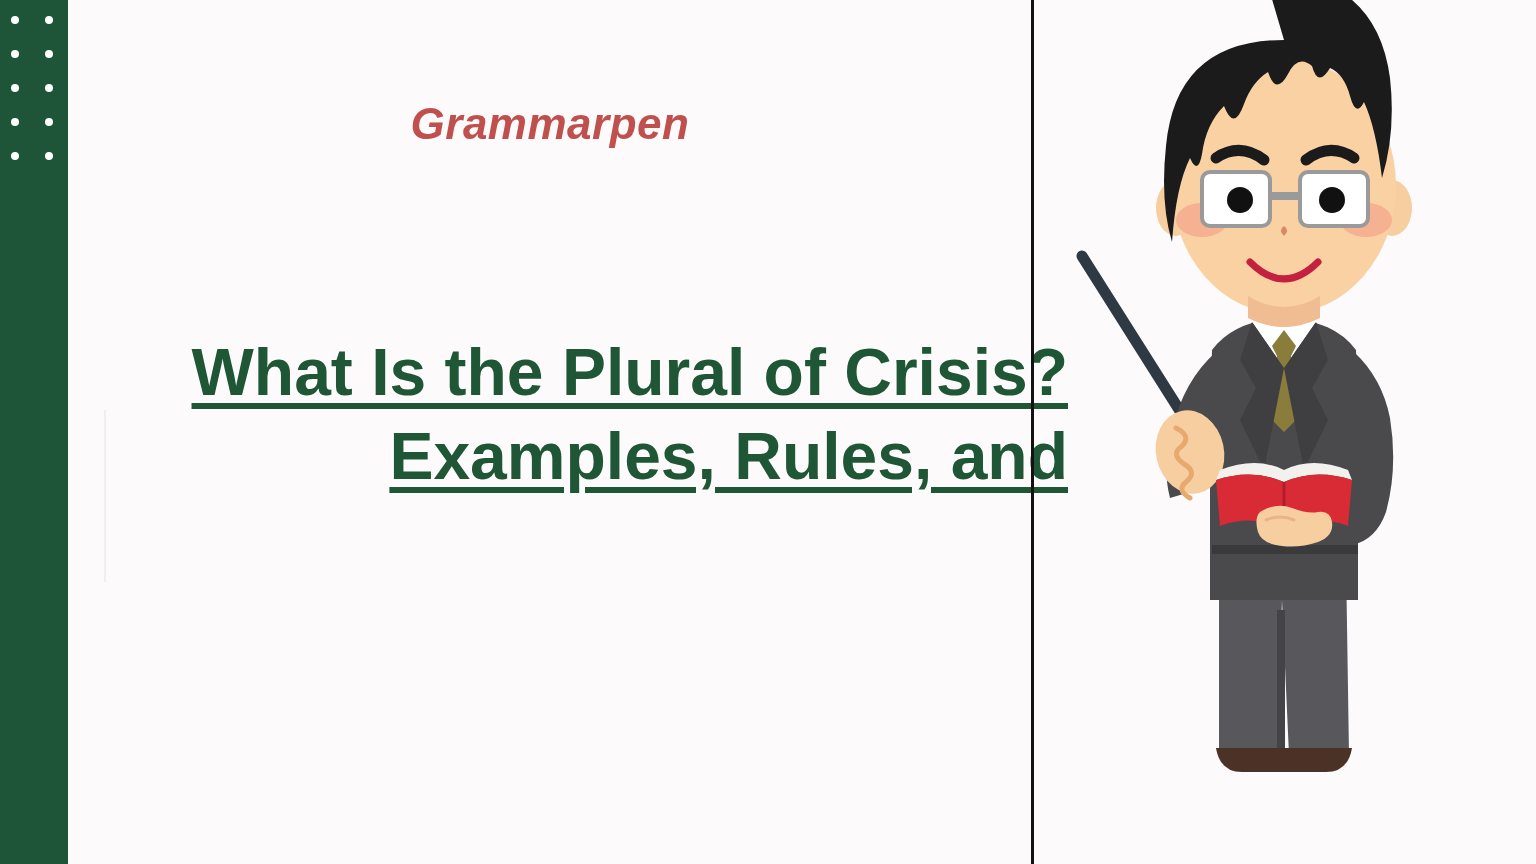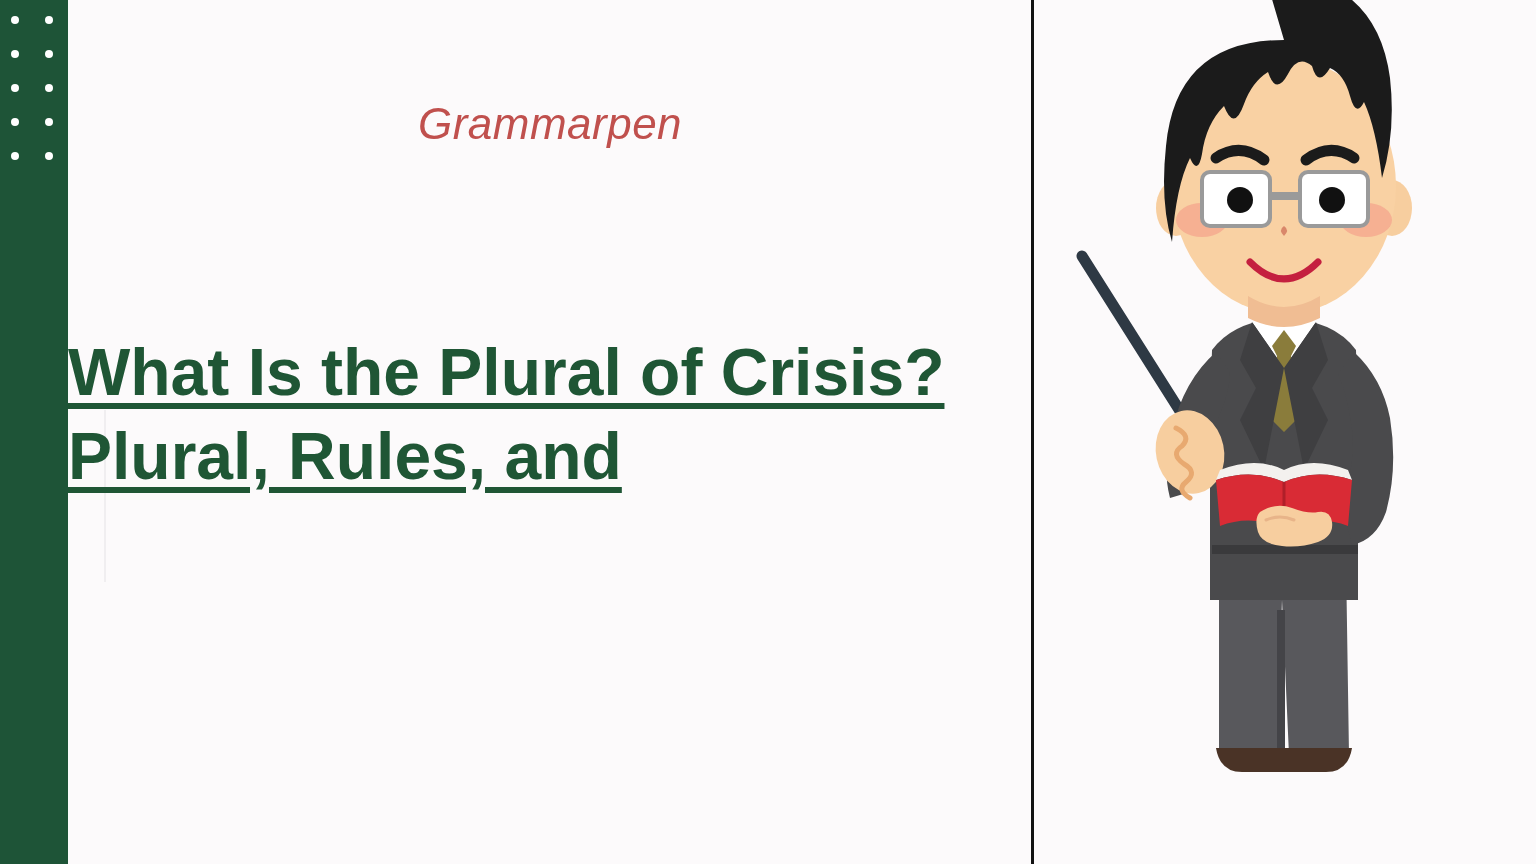--- a/index.html
+++ b/index.html
@@ -55,42 +55,43 @@
   }
 
   
   .brand {
     position: absolute;
     left: 68px;
     top: 100px;
     width: 964px;
     text-align: center;
     font-size: 44px;
-    font-weight: normal;
+    font-weight: bold;
     font-style: italic;
     color: #c0504d;
     letter-spacing: 0.5px;
     line-height: 1.1;
   }
 
   .faint-edge {
     position: absolute;
     left: 104px;
     top: 410px;
     width: 2px;
     height: 172px;
     background: #f0eef0;
   }
 
   .title-block {
     position: absolute;
     left: 68px;
     top: 330px;
     width: 964px;
-    text-align: left;
+    text-align: right;
+    padding-left: 36px;
   }
   .title-line {
     display: block;
     font-size: 66px;
     font-weight: bold;
     color: #1f5635;
     line-height: 1.28;
     white-space: nowrap;
   }
   .title-line > span.u {
@@ -132,21 +133,21 @@
       <div class="dot" style="left:45px;  top:152px;"></div>
     </div>
   </div>
 
   <div class="brand">Grammarpen</div>
 
   <div class="faint-edge"></div>
 
   <div class="title-block">
     <span class="title-line"><span class="u">What Is the Plural of Crisis?</span></span>
-    <span class="title-line"><span class="u">Plural, Rules, and</span></span>
+    <span class="title-line"><span class="u">Examples, Rules, and</span></span>
   </div>
 
   <div class="divider"></div>
 
   <div class="illustration">
     <svg viewBox="0 0 502 864" xmlns="http://www.w3.org/2000/svg">
 
       <g>
         <line x1="48" y1="256" x2="158" y2="430" stroke="#2e3944" stroke-width="11" stroke-linecap="round"></line>
       </g>

